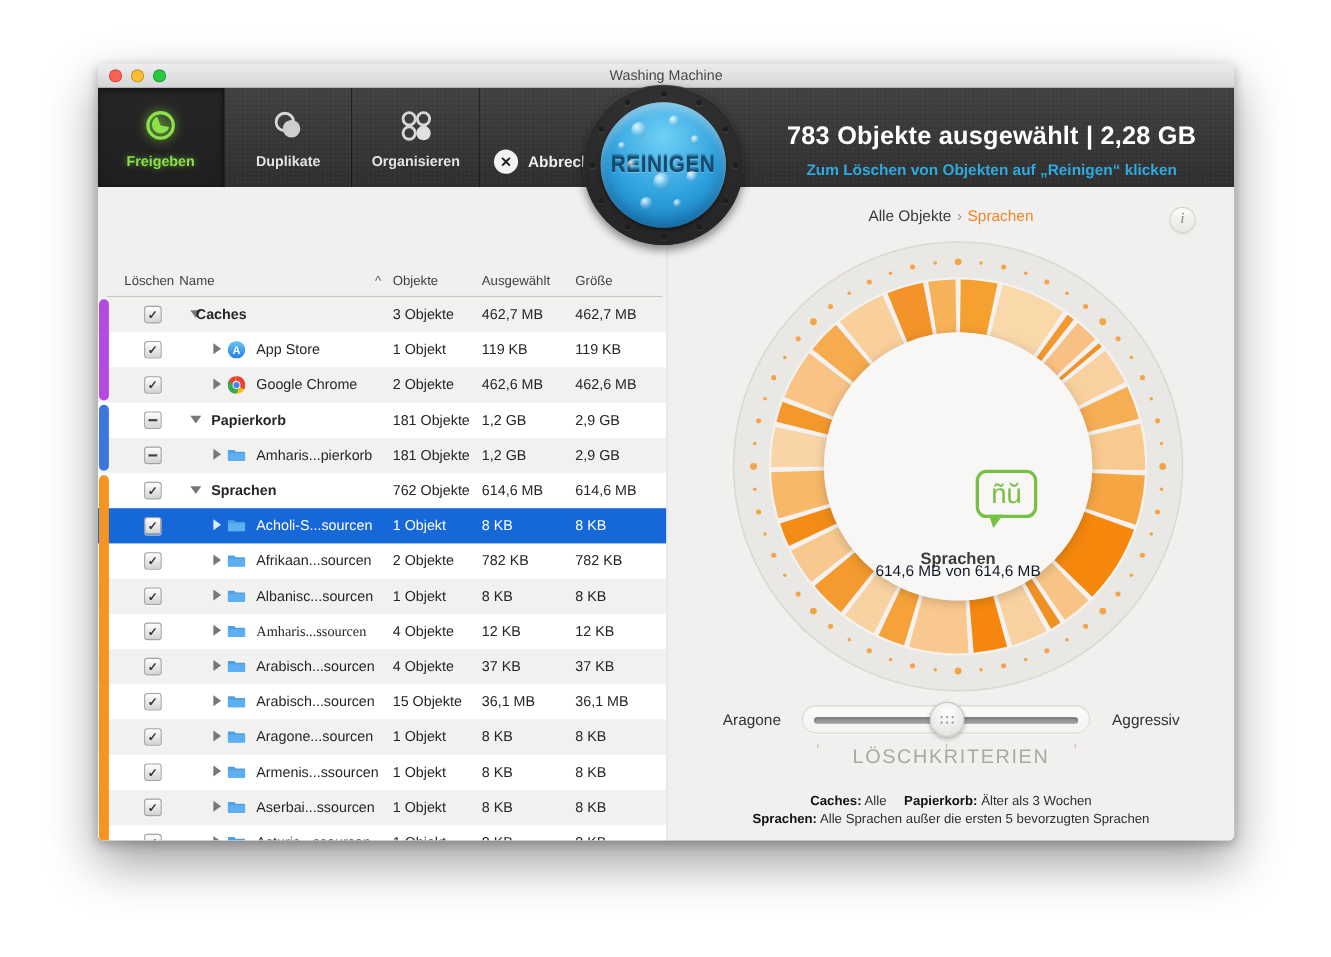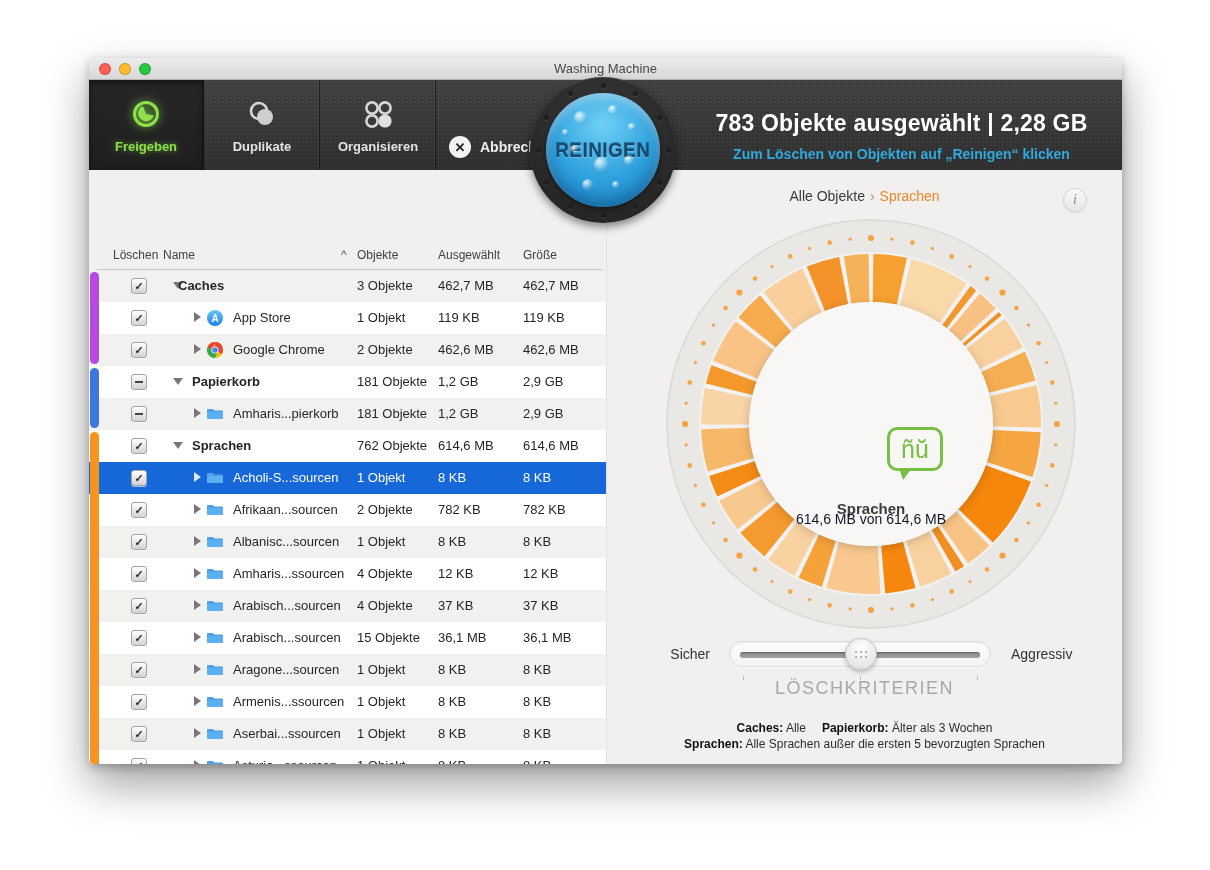--- a/index.html
+++ b/index.html
@@ -333,21 +333,21 @@
             <span class="cell selsize">8 KB</span>
             <span class="cell size">8 KB</span>
           </div>
           <div class="row">
             <span class="checkbox">✓</span>
             <span class="tri right" style="left: 105px;"></span>
             <span class="rowicon"><svg width="16" height="14" viewBox="0 0 16 14">
                 <path d="M1 3 h5 l1.4 1.6 H15 a1 1 0 0 1 1 1 V12 a1 1 0 0 1 -1 1 H1 a1 1 0 0 1 -1-1 V4 a1 1 0 0 1 1-1Z" fill="#4f9fe3"></path>
                 <path d="M0 6 h16 V12 a1 1 0 0 1 -1 1 H1 a1 1 0 0 1 -1-1Z" fill="#5cb0f2"></path>
               </svg></span>
-            <span class="cell name-child" style="left: 144px;">Amharis...ssourcen</span>
+            <span class="cell name-child" style="left: 144px; font-family: Liberation Serif, serif;">Amharis...ssourcen</span>
             <span class="cell objects">4 Objekte</span>
             <span class="cell selsize">12 KB</span>
             <span class="cell size">12 KB</span>
           </div>
           <div class="row striped">
             <span class="checkbox">✓</span>
             <span class="tri right" style="left: 105px;"></span>
             <span class="rowicon"><svg width="16" height="14" viewBox="0 0 16 14">
                 <path d="M1 3 h5 l1.4 1.6 H15 a1 1 0 0 1 1 1 V12 a1 1 0 0 1 -1 1 H1 a1 1 0 0 1 -1-1 V4 a1 1 0 0 1 1-1Z" fill="#4f9fe3"></path>
                 <path d="M0 6 h16 V12 a1 1 0 0 1 -1 1 H1 a1 1 0 0 1 -1-1Z" fill="#5cb0f2"></path>
@@ -531,21 +531,21 @@
             <path d="M147.76706624086057 54.60200058230089 A170 170 0 0 1 180.14517652042667 45.011167376122955 L189.1394796205415 92.1609554111 A122 122 0 0 0 165.903424008147 99.04378865318064 Z" fill="#f3932a"></path>
             <path d="M184.82019809238807 44.18683493759207 A170 170 0 0 1 209.62642934234526 42.01657091841827 L210.29661399862425 90.01189207086489 A122 122 0 0 0 192.49449510159616 91.56937566109548 Z" fill="#f6b258"></path>
             <circle cx="212" cy="212" r="122" fill="#f8f7f5" style="filter:drop-shadow(0 2px 5px rgba(0,0,0,.18))"></circle>
           </svg>
         <div class="speech"><span>ñŭ</span></div>
         <div class="center-label center-title">Sprachen</div>
         <div class="center-label center-value">614,6 MB von 614,6 MB</div>
       </div>
 
       <div class="slider-zone">
-        <span class="slider-left">Sicher</span>
+        <span class="slider-left">Aragone</span>
         <div class="slider-track">
           <div class="slider-bar"></div>
           <div class="slider-thumb" id="slider-thumb" style="left: 115px;">
             <span class="thumb-dots">
                 <i></i>
                 <i></i>
                 <i></i>
                 <i></i>
                 <i></i>
                 <i></i>

